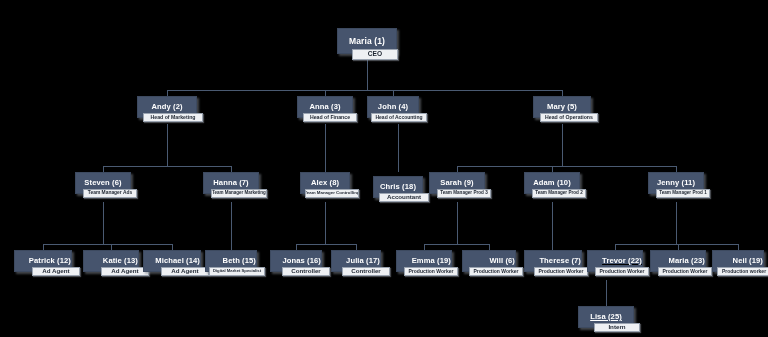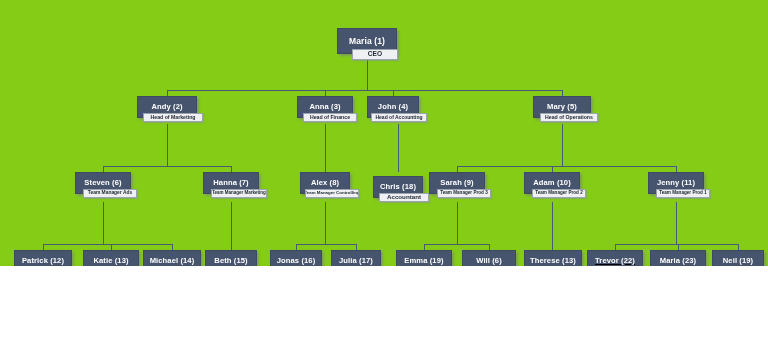--- a/index.html
+++ b/index.html
@@ -6,22 +6,22 @@
     margin: 0;
     padding: 0;
     background: #ffffff;
   }
   body {
     font-family: "Liberation Sans", sans-serif;
   }
   #chart-canvas {
     position: relative;
     width: 768px;
-    height: 266px;
-    background: #84cc16;
+    height: 337px;
+    background: #000000;
     overflow: hidden;
   }
   
   .connector {
     position: absolute;
     background: #4a5a72;
   }
   .connector.v { width: 1px; }
   .connector.h { height: 1px; }
 
@@ -67,21 +67,21 @@
   .node-subtitle {
     display: block;
     white-space: nowrap;
     line-height: 1;
   }
 
   
   .lvl0 .node-box { height: 26px; font-size: 8.5px; }
   .lvl1 .node-box { height: 22px; font-size: 7.6px; }
   .lvl2 .node-box { height: 22px; font-size: 7.6px; }
-  .lvl3 .node-box { height: 22px; font-size: 7.6px; }
+  .lvl3 .node-box { height: 22px; font-size: 7.6px; justify-content: flex-end; }
   .lvl4 .node-box { height: 22px; font-size: 7.6px; text-decoration: underline; }
 </style>
 </head>
 <body>
 
 <div id="chart-canvas">
   <div id="connector-layer">
       <div class="connector v" style="left: 367px; top: 54px; height: 36px;"></div>
       <div class="connector h" style="left: 167px; top: 90px; width: 396px;"></div>
       <div class="connector v" style="left: 167px; top: 90px; height: 6px;"></div>
@@ -277,21 +277,21 @@
       <div class="node lvl3" style="left: 462px; top: 250px; width: 54px;">
         <div class="node-box">
           <span class="node-title">Will (6)</span>
         </div>
         <div class="node-subtitle-wrap" style="left: 7px; width: 54px; top: 17px; height: 9px;">
           <span class="node-subtitle" style="font-size: 5px;">Production Worker</span>
         </div>
       </div>
       <div class="node lvl3" style="left: 524px; top: 250px; width: 58px;">
         <div class="node-box">
-          <span class="node-title">Therese (13)</span>
+          <span class="node-title">Therese (7)</span>
         </div>
         <div class="node-subtitle-wrap" style="left: 10px; width: 54px; top: 17px; height: 9px;">
           <span class="node-subtitle" style="font-size: 5px;">Production Worker</span>
         </div>
       </div>
       <div class="node lvl3" style="left: 587px; top: 250px; width: 56px; text-decoration: underline;">
         <div class="node-box">
           <span class="node-title">Trevor (22)</span>
         </div>
         <div class="node-subtitle-wrap" style="left: 8px; width: 54px; top: 17px; height: 9px;">

